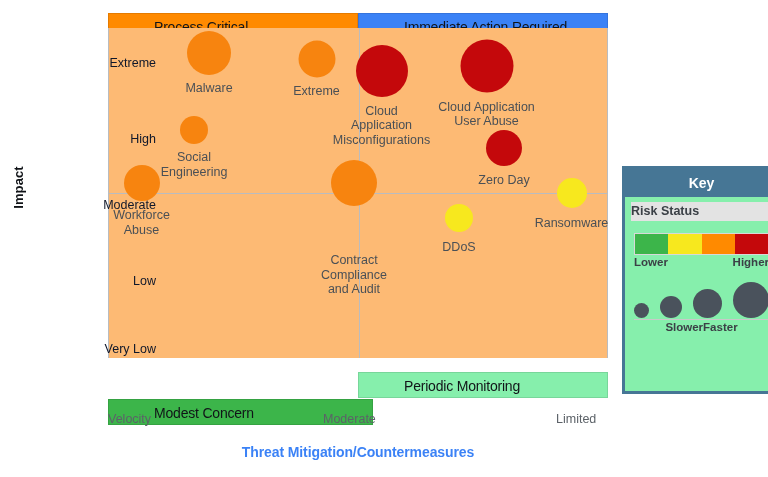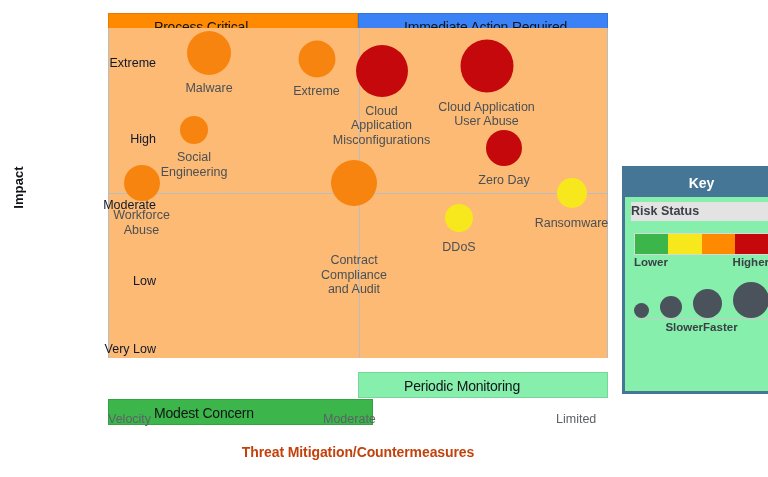--- a/index.html
+++ b/index.html
@@ -25,21 +25,21 @@
     transform:rotate(-90deg);
     transform-origin:center center;
     letter-spacing:.1px;
   }
   .x-axis-title{
     position:absolute;
     left:108px; top:444px; width:500px;
     text-align:center;
     font-size:14px;
     font-weight:bold;
-    color:#c2410c;
+    color:#3b82f6;
     letter-spacing:-.1px;
   }
 
   
   .banner{
     position:absolute;
     height:26px;
     line-height:26px;
     font-size:14px;
     font-weight:normal;

